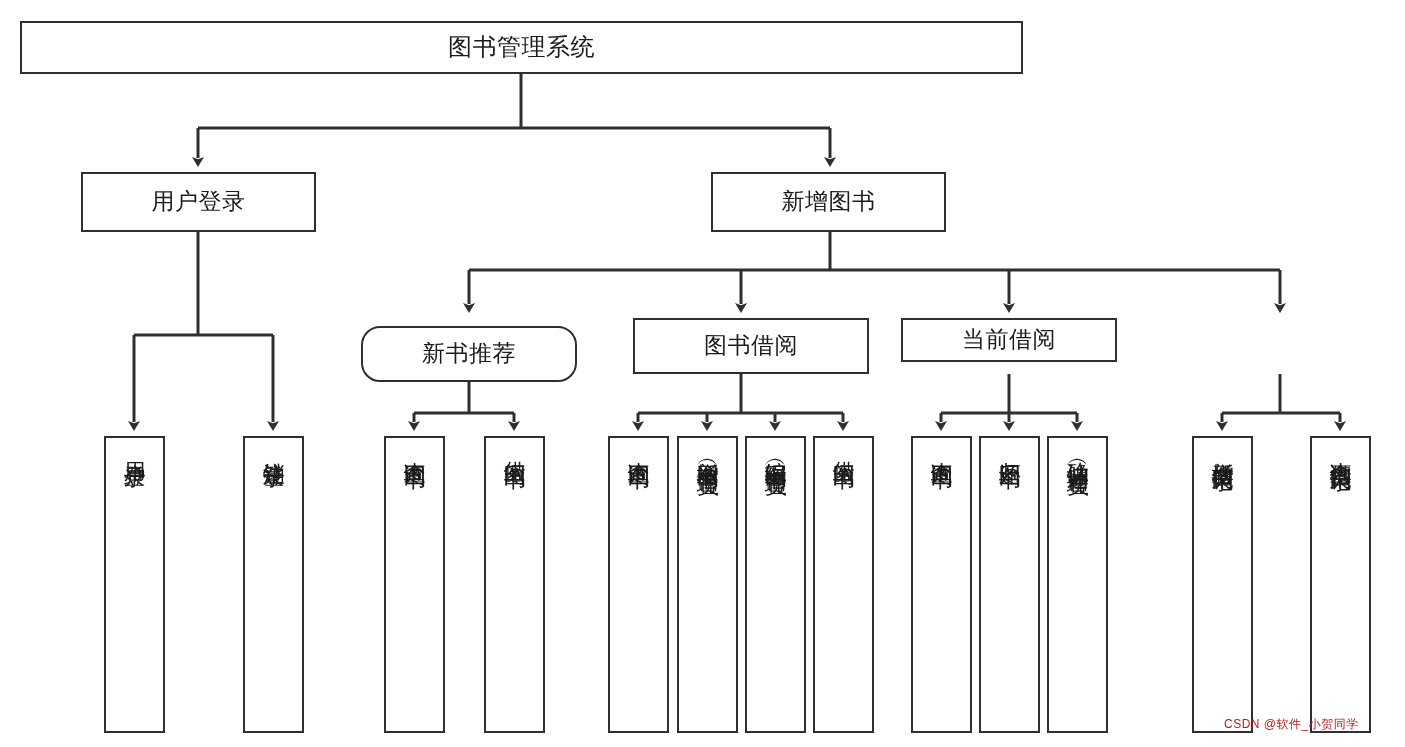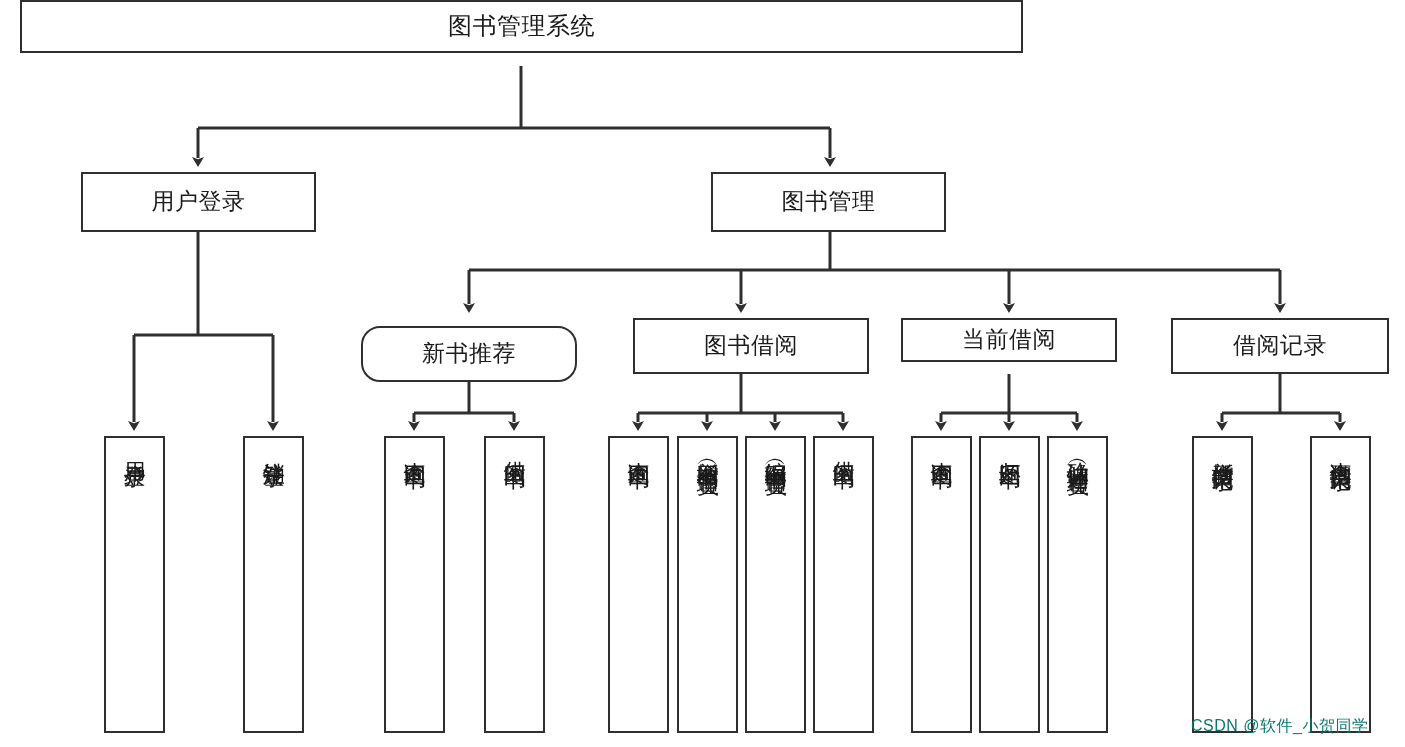--- a/index.html
+++ b/index.html
@@ -33,25 +33,26 @@
   .node.leaf .lbl{
     writing-mode:vertical-rl;
     text-orientation:upright;
     font-size:22px;
     line-height:1.12;
     letter-spacing:2px;
     margin:0 auto;
   }
   .watermark{
     position:absolute;
-    color:#0f766e;
-    font-size:16px;
+    color:#b91c1c;
+    font-size:12px;
     white-space:nowrap;
     letter-spacing:0.5px;
     pointer-events:none;
+    margin-left:33px;
   }
 </style>
 </head>
 <body>
 
 <div id="diagram-root">
 
   <svg class="edges" viewBox="0 0 1405 747" xmlns="http://www.w3.org/2000/svg">
     <defs>
       <marker id="arw" markerWidth="10" markerHeight="12" refX="1" refY="6" orient="auto" markerUnits="userSpaceOnUse">
@@ -95,42 +96,39 @@
       <path d="M1009,413 L1009,422" marker-end="url(#arw)"></path>
       <path d="M1077,413 L1077,422" marker-end="url(#arw)"></path>
 
       <path d="M1280,374 L1280,413"></path>
       <path d="M1222,413 L1340,413"></path>
       <path d="M1222,413 L1222,422" marker-end="url(#arw)"></path>
       <path d="M1340,413 L1340,422" marker-end="url(#arw)"></path>
     </g>
   </svg>
 
-  <div class="node root horiz" style="left:20px;top:0;width:1003px;height:53px;">
+  <div class="node root horiz" style="left:20px;top:21px;width:1003px;height:53px;">
     <span class="lbl">图书管理系统</span>
   </div>
 
   <div class="node horiz" style="left:81px;top:172px;width:235px;height:60px;">
     <span class="lbl">用户登录</span>
   </div>
   <div class="node horiz" style="left:711px;top:172px;width:235px;height:60px;">
-    <span class="lbl">图书管理</span>
+    <span class="lbl">新增图书</span>
   </div>
 
   <div class="node horiz" style="left:361px;top:326px;width:216px;height:56px;border-radius:19px;">
     <span class="lbl">新书推荐</span>
   </div>
   <div class="node horiz" style="left:633px;top:318px;width:236px;height:56px;">
     <span class="lbl">图书借阅</span>
   </div>
   <div class="node horiz" style="left:901px;top:318px;width:216px;height:44px;">
     <span class="lbl">当前借阅</span>
-  </div>
-  <div class="node horiz" style="left:1171px;top:318px;width:218px;height:56px;">
-    <span class="lbl">借阅记录</span>
   </div>
 
   <div class="node leaf" style="left:104px;top:436px;width:61px;height:297px;">
     <span class="lbl">用户登录</span>
   </div>
   <div class="node leaf" style="left:243px;top:436px;width:61px;height:297px;">
     <span class="lbl">注销登录</span>
   </div>
 
   <div class="node leaf" style="left:384px;top:436px;width:61px;height:297px;">

